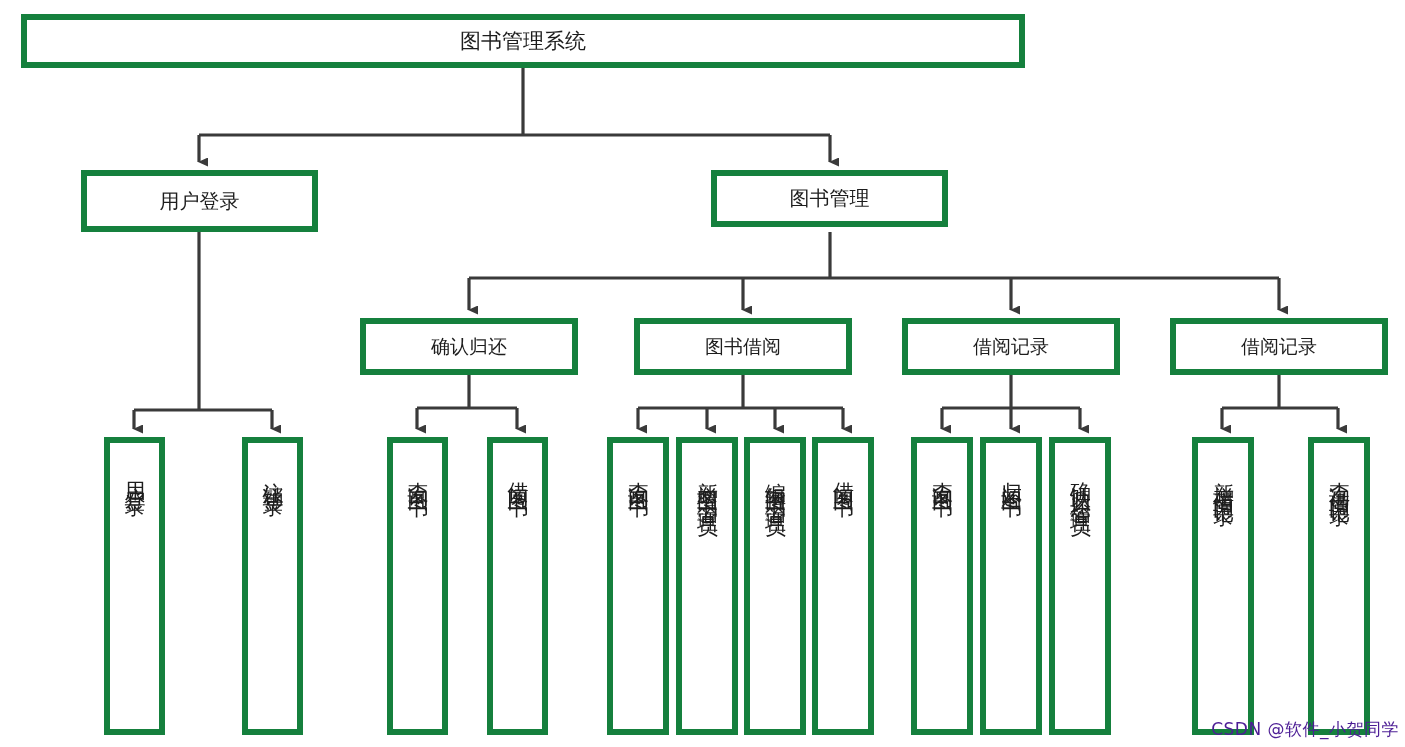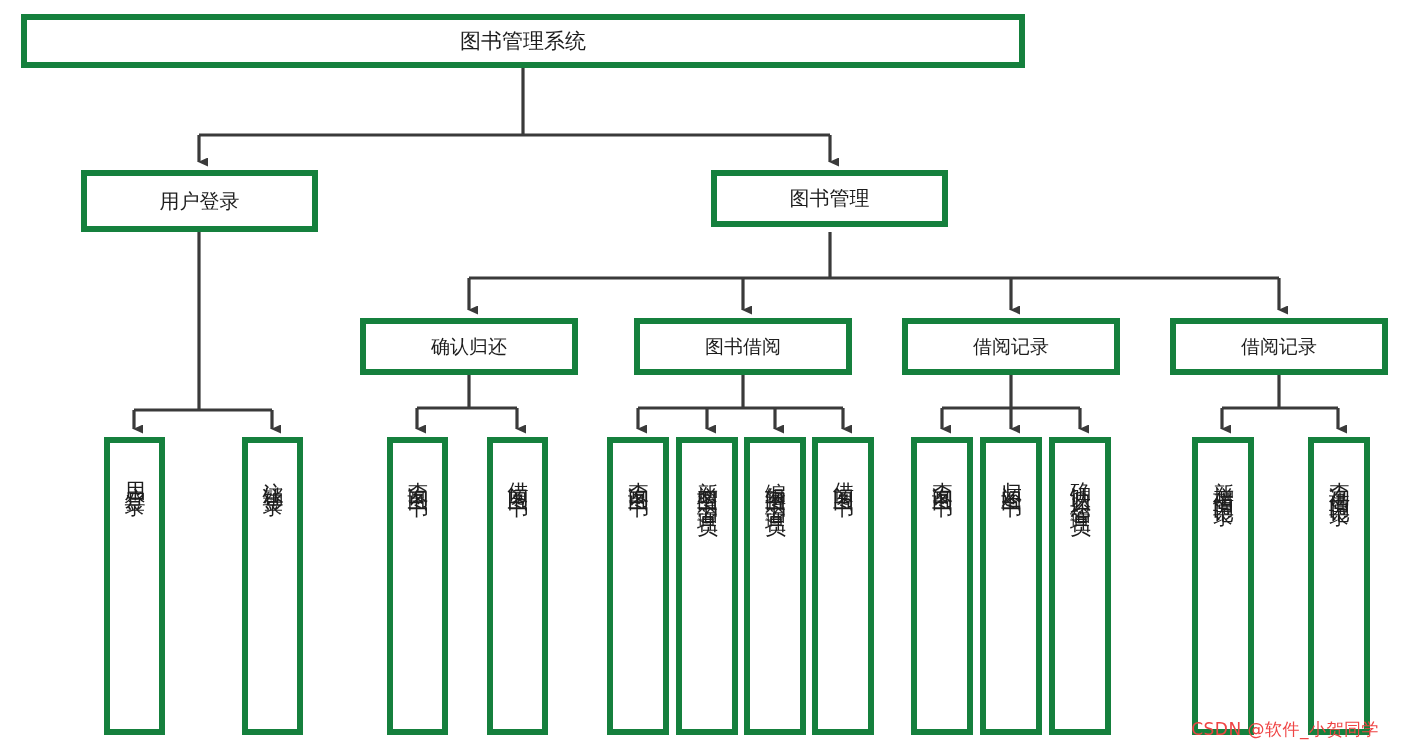--- a/index.html
+++ b/index.html
@@ -57,24 +57,24 @@
     letter-spacing: 5px;
     line-height: 1;
     white-space: nowrap;
     color: #1d1d1d;
   }
   .htext {
     white-space: nowrap;
   }
   .watermark {
     position: absolute;
-    right: 26px;
+    right: 6px;
     bottom: 6px;
     font-size: 17px;
-    color: #ef4444;
+    color: #4c1d95;
     letter-spacing: 0.5px;
     white-space: nowrap;
     pointer-events: none;
   }
 </style>
 </head>
 <body>
 
 <div id="canvas">
 

